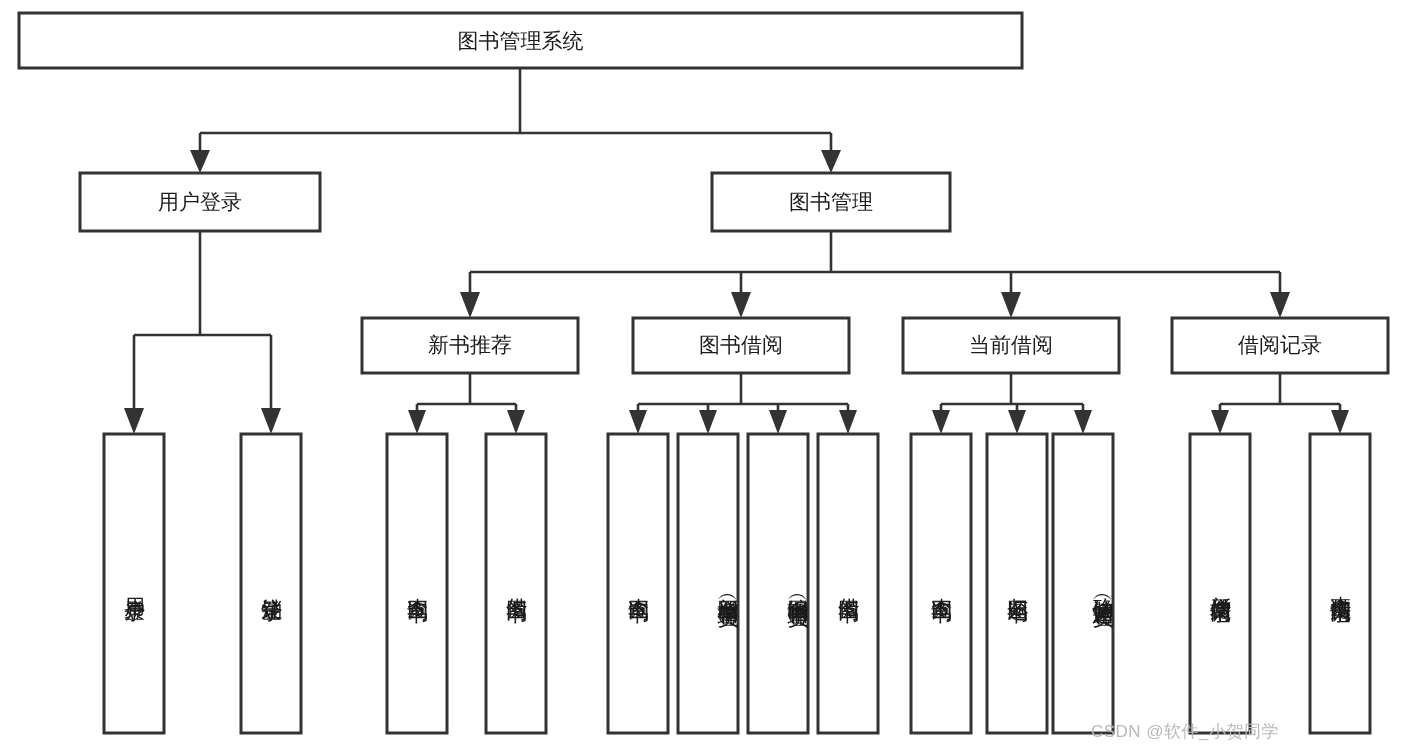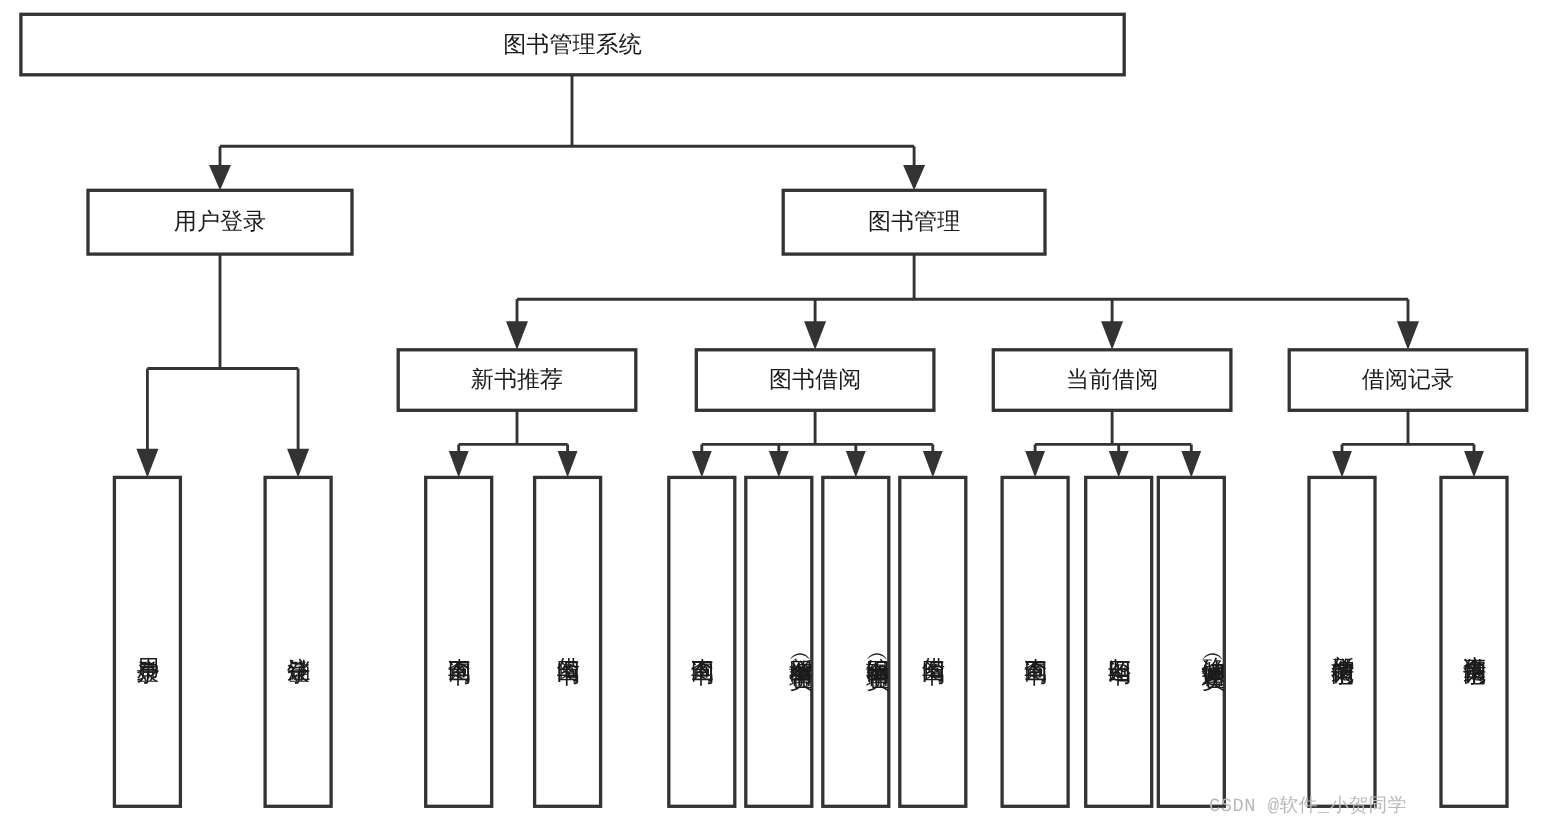--- a/index.html
+++ b/index.html
@@ -61,21 +61,21 @@
     align-items: center;
     justify-content: center;
     text-align: center;
     white-space: nowrap;
     pointer-events: none;
   }
   .watermark {
     position: absolute;
     right: 8px;
     bottom: 4px;
-    font-family: Liberation Mono, monospace;
+    font-family: Liberation Sans, sans-serif;
     font-size: 17px;
     color: #b9b9b9;
     letter-spacing: 0.5px;
     user-select: none;
   }
 </style>
 </head>
 <body>
 
 <div id="diagram-root">

